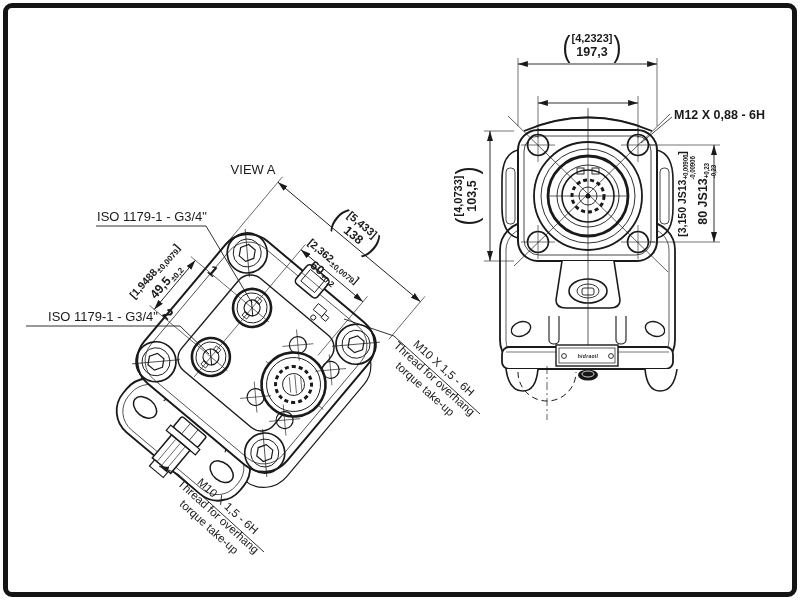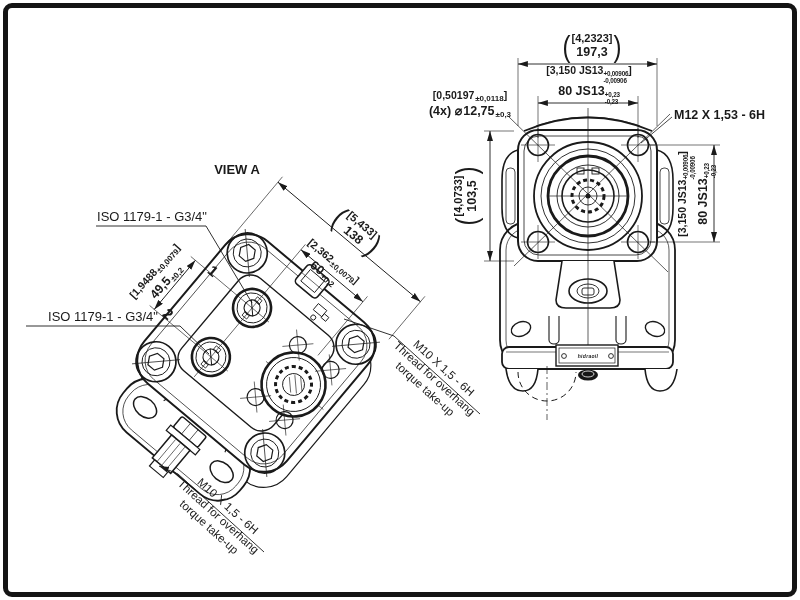--- a/index.html
+++ b/index.html
@@ -262,21 +262,21 @@
     <g stroke-width="0.9">
       <line x1="518" y1="64" x2="657" y2="64" marker-start="url(#arw)" marker-end="url(#arw)"></line>
       <line x1="538" y1="103" x2="638" y2="103" marker-start="url(#arw)" marker-end="url(#arw)"></line>
       <line x1="490" y1="131" x2="490" y2="261" marker-start="url(#arw)" marker-end="url(#arw)"></line>
       <line x1="714" y1="145" x2="714" y2="242" marker-start="url(#arw)" marker-end="url(#arw)"></line>
       <line x1="672" y1="117" x2="641" y2="143" stroke-width="0.8"></line>
     </g>
   </g>
 </svg>
 
-  <div class="lbl f13" style="left:237px;top:170px;transform:translate(-50%,-50%);font-weight:bold;">
+  <div class="lbl f13" style="left:253px;top:170px;transform:translate(-50%,-50%);">
     <span>VIEW A</span>
   </div>
 
   <div class="lbl f13" style="left:152px;top:217px;transform:translate(-50%,-50%);">
     <span>ISO 1179-1 - G3/4"</span>
   </div>
   <div class="lbl f13" style="left:103px;top:317px;transform:translate(-50%,-50%);">
     <span>ISO 1179-1 - G3/4"</span>
   </div>
 
@@ -324,38 +324,24 @@
     <span class="prow">
       <span class="bigp">(</span>
       <span class="pcol">
         <span class="f11"><span>[</span><span>4,2323</span><span>]</span></span>
         <span class="f12">197,3</span>
       </span>
       <span class="bigp">)</span>
     </span>
   </div>
 
-  <div class="lbl" style="left:589px;top:85px;transform:translate(-50%,-50%);">
-    <div class="f10"><span>[</span><span>3,150 JS13</span><span class="ts">
-          <span>+0,00906</span>
-          <span>-0,00906</span>
-        </span><span>]</span></div>
-    <div class="f12"><span>80 JS13</span><span class="ts">
-          <span>+0,23</span>
-          <span>-0,23</span>
-        </span></div>
-  </div>
-
-  <div class="lbl" style="left:470px;top:104px;transform:translate(-50%,-50%);">
-    <div class="f10"><span>[</span><span>0,50197</span> <span class="sub">±0,0118</span><span>]</span></div>
-    <div class="f12"><span>(4x)</span> <span>⌀</span> <span>12,75</span> <span class="sub">±0,3</span></div>
-  </div>
+
 
   <div class="lbl f12" style="left:674px;top:115px;transform:translateY(-50%);">
-    <span>M12 X 1,53 - 6H</span>
+    <span>M12 X 0,88 - 6H</span>
   </div>
 
   <div class="lbl" style="left:466px;top:196px;transform:translate(-50%,-50%) rotate(-90deg);">
     <span class="prow">
       <span class="bigp">(</span>
       <span class="pcol">
         <span class="f11"><span>[</span><span>4,0733</span><span>]</span></span>
         <span class="f12">103,5</span>
       </span>
       <span class="bigp">)</span>

